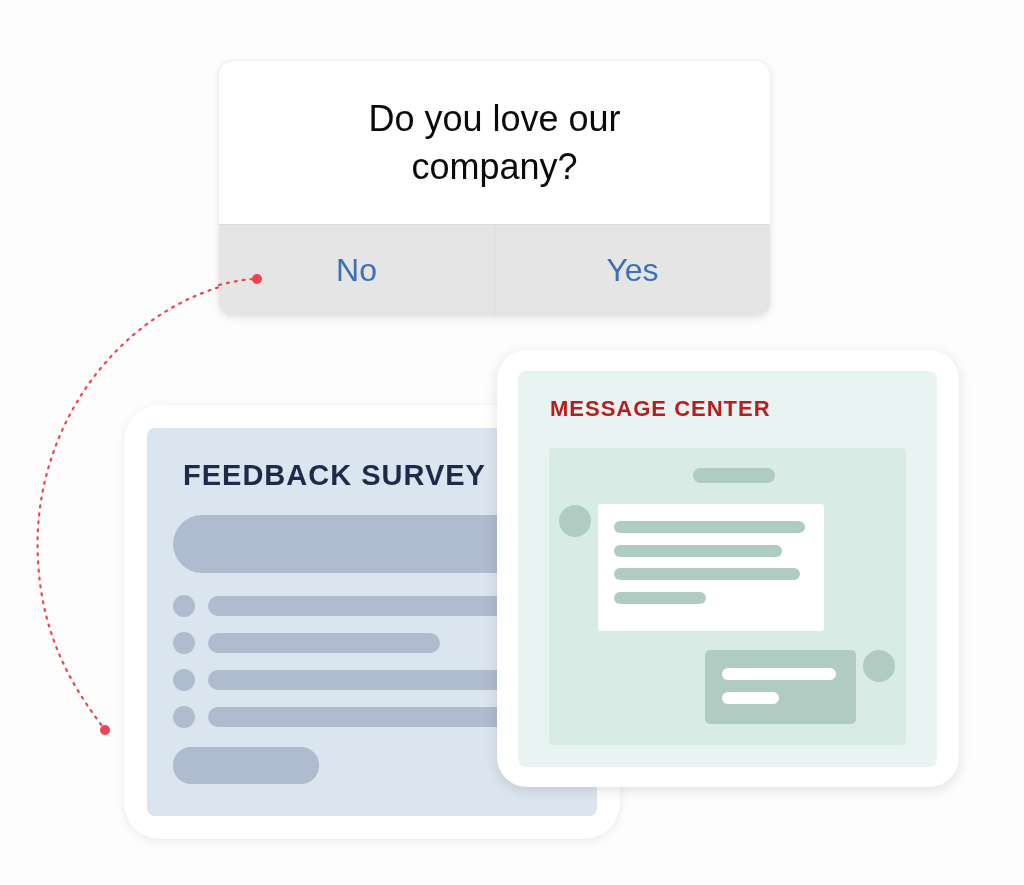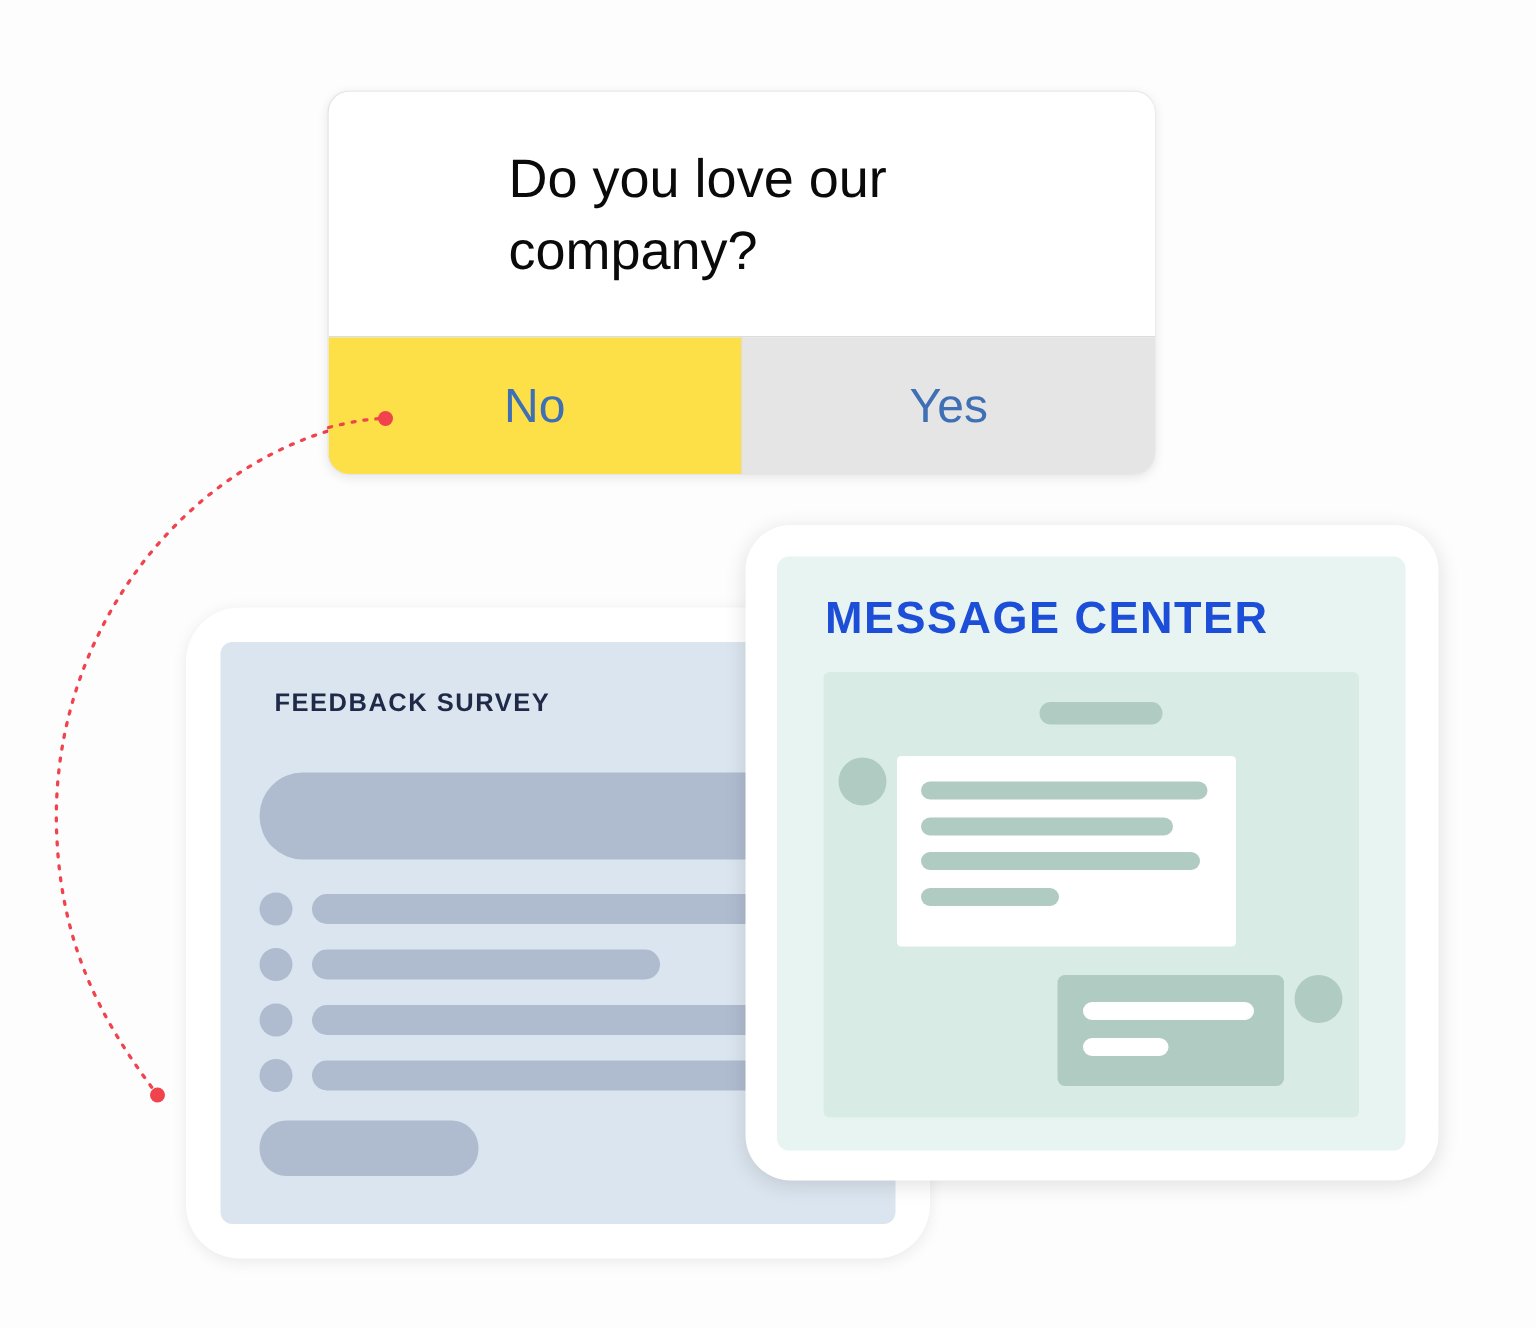--- a/index.html
+++ b/index.html
@@ -9,61 +9,61 @@
     .curve { position: absolute; left: 0; top: 0; width: 1024px; height: 885px; pointer-events: none; }
 
     
     .dialog {
       position: absolute; left: 219px; top: 61px; width: 551px; height: 255px;
       background: #ffffff; border-radius: 14px; overflow: hidden;
       box-shadow: 0 2px 8px rgba(0,0,0,0.10), 0 0 1px rgba(0,0,0,0.12);
     }
     .dialog-question {
       height: 164px; display: flex; align-items: center; justify-content: center;
-      font-size: 36px; line-height: 48px; color: #0a0a0a;
+      text-align: center; font-size: 36px; line-height: 48px; color: #0a0a0a;
       padding: 0 120px; border-bottom: 1.5px solid #dcdcdc;
     }
     .dialog-buttons { display: flex; height: 91px; }
     .dialog-btn {
       flex: 1; display: flex; align-items: center; justify-content: center;
       font-size: 32px; color: #3f6fb5; cursor: pointer;
     }
-    .dialog-btn.no { background: #fde047; border-right: 1.5px solid #dcdcdc; text-align: center; }
+    .dialog-btn.no { background: #e5e5e5; border-right: 1.5px solid #dcdcdc; text-align: center; }
     .dialog-btn.yes { background: #e5e5e5; }
 
     
     .survey-card {
       position: absolute; left: 124px; top: 405px; width: 496px; height: 434px;
       background: #ffffff; border-radius: 36px;
       box-shadow: 0 2px 10px rgba(0,0,0,0.08);
     }
     .survey-inner {
       position: absolute; left: 23px; top: 23px; width: 450px; height: 388px;
       background: #dbe5ef; border-radius: 8px; overflow: hidden;
     }
     .survey-title {
-      position: absolute; left: 36px; top: 31px; font-size: 17px; font-weight: bold;
+      position: absolute; left: 36px; top: 31px; font-size: 29px; font-weight: bold;
       letter-spacing: 1px; color: #1e2a47;
     }
     .pill { position: absolute; background: #afbbcf; }
     .dot { position: absolute; width: 22px; height: 22px; border-radius: 50%; background: #afbbcf; }
 
     
     .msg-card {
       position: absolute; left: 497px; top: 350px; width: 462px; height: 437px;
       background: #ffffff; border-radius: 30px;
       box-shadow: 0 3px 14px rgba(0,0,0,0.12);
     }
     .msg-inner {
       position: absolute; left: 21px; top: 21px; width: 419px; height: 396px;
       background: #e8f4f1; border-radius: 8px;
     }
     .msg-title {
-      position: absolute; left: 32px; top: 25px; font-size: 30px; font-weight: bold;
-      letter-spacing: 1px; color: #1d4ed8;
+      position: absolute; left: 32px; top: 25px; font-size: 22px; font-weight: bold;
+      letter-spacing: 1px; color: #b91c1c;
     }
     .msg-area {
       position: absolute; left: 31px; top: 77px; width: 357px; height: 297px;
       background: #d9ebe5; border-radius: 4px;
     }
     .msg-pill { position: absolute; background: #b0cbc2; border-radius: 6px; }
     .msg-avatar { position: absolute; width: 32px; height: 32px; border-radius: 50%; background: #b0cbc2; }
     .bubble-in {
       position: absolute; left: 49px; top: 56px; width: 226px; height: 127px;
       background: #ffffff; border-radius: 3px;

